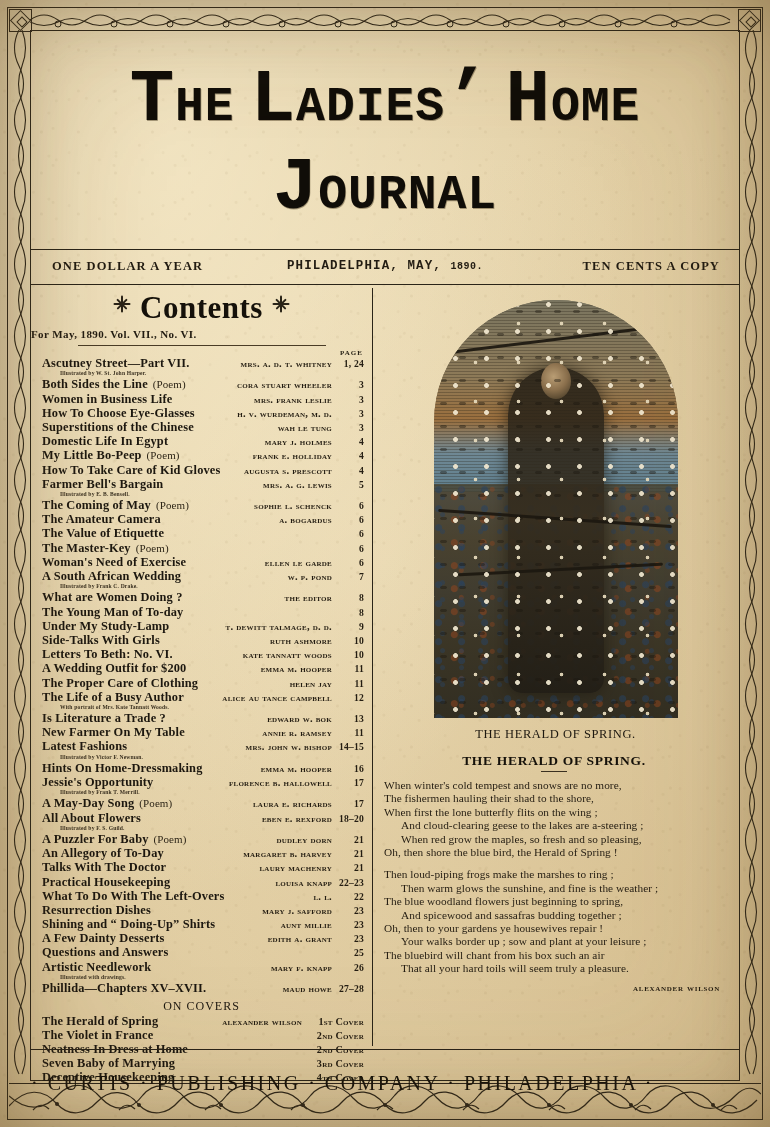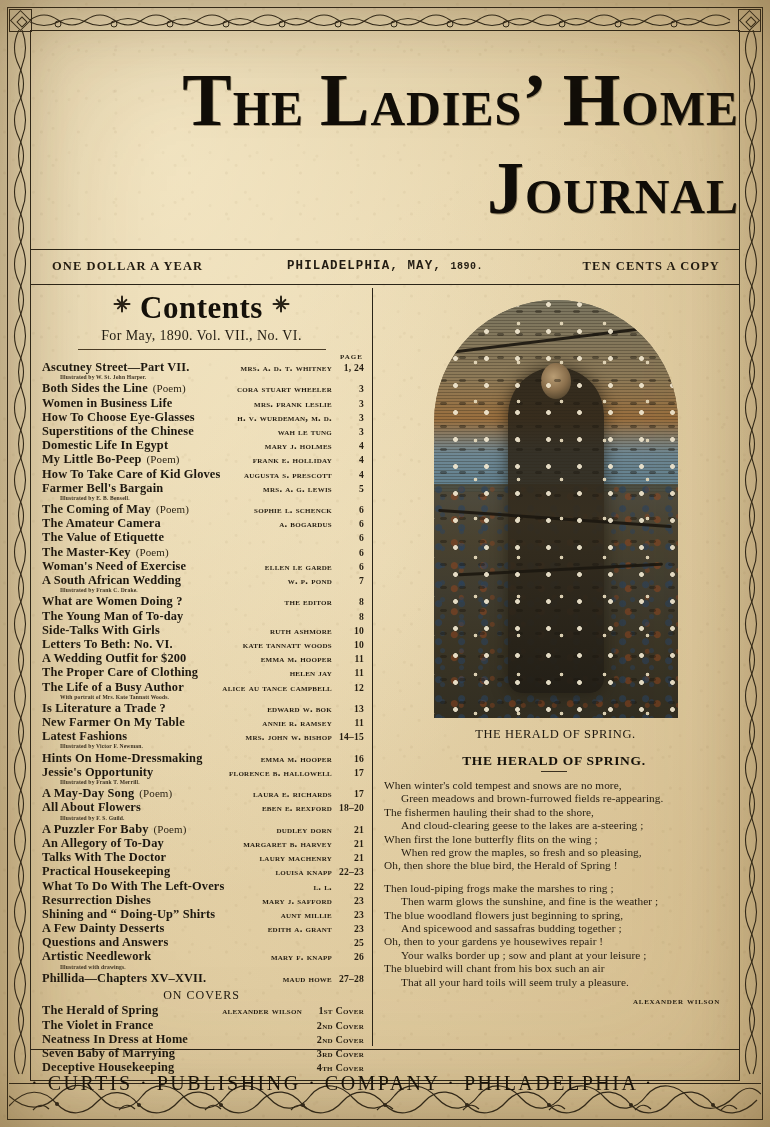--- a/index.html
+++ b/index.html
@@ -41,22 +41,22 @@
   .corner{position:absolute;width:21px;height:21px;border:1.2px solid #2a2418;background:transparent;}
   .corner::before{content:"";position:absolute;left:3px;top:3px;right:3px;bottom:3px;
     border:1px solid #2a2418;transform:rotate(45deg);}
   .corner::after{content:"";position:absolute;left:7.5px;top:7.5px;width:6px;height:6px;
     border:1px solid #2a2418;transform:rotate(45deg);}
   .c-tl{left:9px;top:9px;} .c-tr{right:9px;top:9px;}
 
   
   .masthead{position:absolute;left:31px;top:31px;right:31px;height:218px;
     border-bottom:1.2px solid #2a2418;}
-  .mast-line{position:absolute;width:100%;text-align:right;
-    font-family:Liberation Serif, serif;font-weight:700;color:#100d08;
+  .mast-line{position:absolute;width:100%;text-align:center;
+    font-family:Liberation Mono, monospace;font-weight:700;color:#100d08;
     text-shadow:0.7px 0.7px 0 rgba(60,46,20,.42);}
   .mast1{top:32px;font-size:0;letter-spacing:0;}
   .mast2{top:120px;font-size:0;}
   .mw{display:inline-block;vertical-align:baseline;}
   .big{font-size:74px;line-height:74px;letter-spacing:1px;}
   .sml{font-size:48px;line-height:74px;letter-spacing:1px;}
   .gap{display:inline-block;width:16px;}
   .apos{font-size:74px;line-height:74px;}
 
   
@@ -78,21 +78,21 @@
   .contents-hd{position:relative;height:40px;margin-top:6px;text-align:center;}
   .contents-word{font-size:31px;font-weight:700;letter-spacing:.5px;color:#15110a;
     font-family:"Liberation Serif",serif;}
   .star{display:inline-block;width:19px;height:19px;position:relative;vertical-align:5px;margin:0 9px;}
   .star::before,.star::after{content:"";position:absolute;left:50%;top:50%;width:17px;height:2px;
     background:#2a2418;transform:translate(-50%,-50%);border-radius:1px;}
   .star::after{transform:translate(-50%,-50%) rotate(90deg);}
   .star i{position:absolute;left:50%;top:50%;width:14px;height:1.6px;background:#2a2418;
     transform:translate(-50%,-50%) rotate(45deg);border-radius:1px;}
   .star i.b{transform:translate(-50%,-50%) rotate(-45deg);}
-  .contents-sub{text-align:center;font-size:14px;letter-spacing:.4px;color:#221c12;margin-top:-2px;}
+  .contents-sub{text-align:left;font-size:11px;letter-spacing:.4px;color:#221c12;margin-top:-2px;font-weight:bold;}
   .rule{width:248px;height:0;border-top:1px solid #4a3c26;margin:5px auto 3px;}
 
   
   .pagehd{text-align:right;font-size:7px;font-weight:700;letter-spacing:1px;
     color:#2a2418;padding-right:9px;margin-bottom:0px;}
   .toc{padding:0 8px 0 11px;}
   .row{display:flex;align-items:baseline;font-size:0;line-height:13.6px;margin-bottom:0.6px;}
   .ttl{font-size:12.4px;font-weight:700;letter-spacing:.15px;color:#1d1810;white-space:nowrap;}
   .poem{font-size:11px;font-weight:400;letter-spacing:.1px;color:#2e2618;margin-left:5px;white-space:nowrap;}
   .lead{flex:1 1 auto;min-width:6px;margin:0 4px;height:9px;
@@ -374,20 +374,26 @@
             <span class="lead"></span>
             <span class="auth">The Editor</span>
             <span class="pg">8</span>
           </div>
           <div class="row">
             <span class="ttl">The Young Man of To-day</span>
             <span class="lead"></span>
             <span class="pg">8</span>
           </div>
           <div class="row">
+            <span class="ttl">Under My Study-Lamp</span>
+            <span class="lead"></span>
+            <span class="auth">T. DeWitt Talmage, D. D.</span>
+            <span class="pg">9</span>
+          </div>
+          <div class="row">
             <span class="ttl">Side-Talks With Girls</span>
             <span class="lead"></span>
             <span class="auth">Ruth Ashmore</span>
             <span class="pg">10</span>
           </div>
           <div class="row">
             <span class="ttl">Letters To Beth:  No. VI.</span>
             <span class="lead"></span>
             <span class="auth">Kate Tannatt Woods</span>
             <span class="pg">10</span>
@@ -570,24 +576,23 @@
           <div class="blossoms"></div>
         </div>
       </div>
       <div class="illo-cap">THE HERALD OF SPRING.</div>
 
       <div class="poem-box">
         <div class="poem-title">THE HERALD OF SPRING.</div>
         <div class="poem-rule"></div>
         <div id="stanza1">
             <div class="pl">When winter's cold tempest and snows are no more,</div>
-            <div class="pl ind">Green meadows and brown-furrowed fields re-appearing.</div>
             <div class="pl">The fishermen hauling their shad to the shore,</div>
+            <div class="pl">When first the lone butterfly flits on the wing ;</div>
             <div class="pl ind">And cloud-clearing geese to the lakes are a-steering ;</div>
-            <div class="pl">When first the lone butterfly flits on the wing ;</div>
             <div class="pl ind">When red grow the maples, so fresh and so pleasing,</div>
             <div class="pl">Oh, then shore the blue bird, the Herald of Spring !</div>
           </div>
         <div id="stanza2" class="stanza2">
             <div class="pl">Then loud-piping frogs make the marshes to ring ;</div>
             <div class="pl ind">Then warm glows the sunshine, and fine is the weather ;</div>
             <div class="pl">The blue woodland flowers just beginning to spring,</div>
             <div class="pl ind">And spicewood and sassafras budding together ;</div>
             <div class="pl">Oh, then to your gardens ye housewives repair !</div>
             <div class="pl ind">Your walks border up ;  sow and plant at your leisure ;</div>

